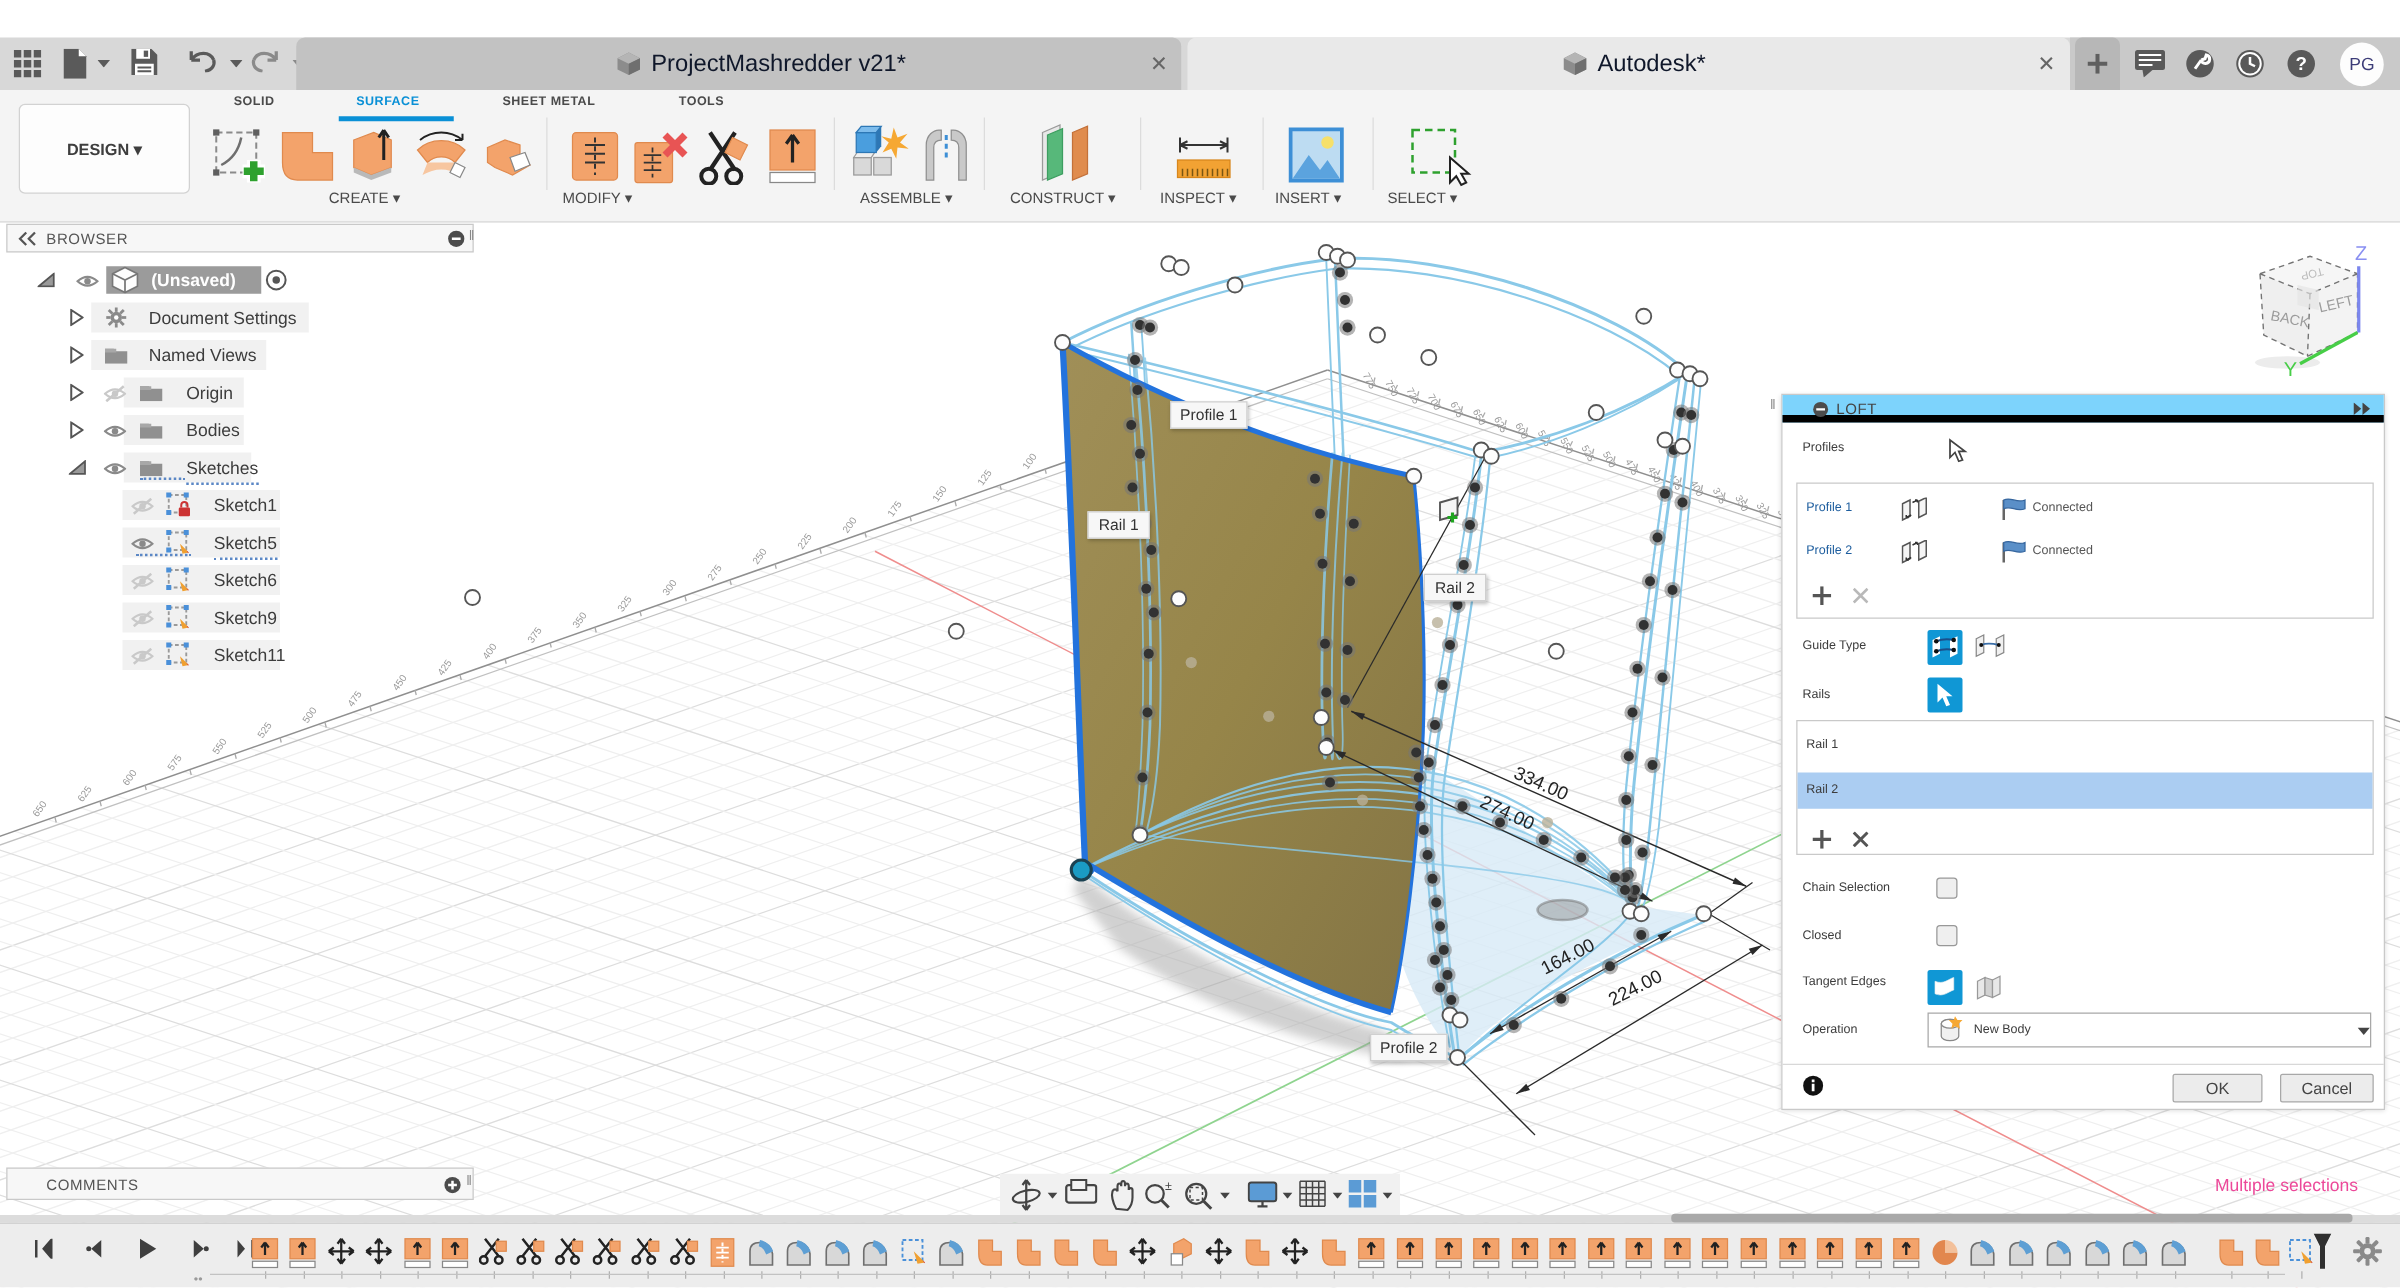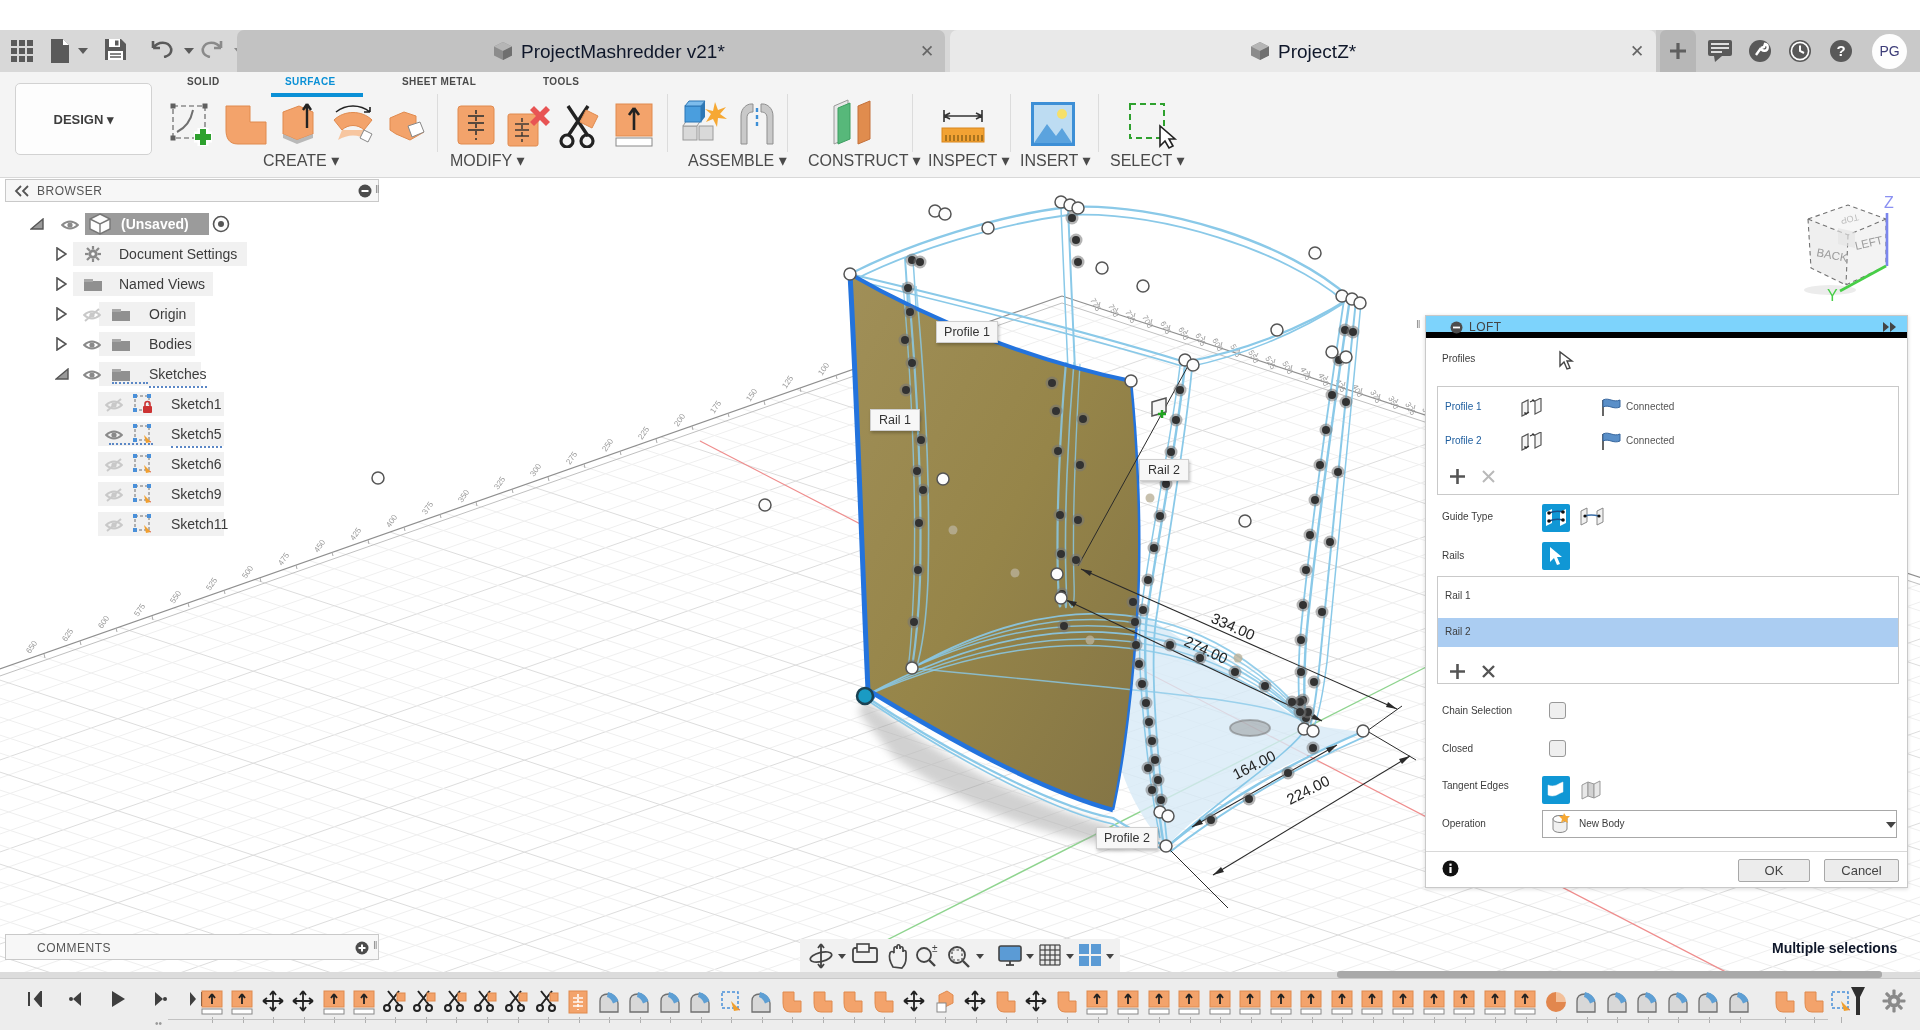--- a/index.html
+++ b/index.html
@@ -14,41 +14,41 @@
 .tab2{position:absolute;left:950px;top:0;width:706px;height:42px;background:#e9e9e9;border-radius:7px 7px 0 0}
 .tabtitle{font-size:19px;color:#0f172a;position:absolute;top:11px;white-space:nowrap}
 .tabx{position:absolute;top:11px;font-size:17px;color:#666}
 .rightzone{position:absolute;left:1656px;top:0;width:264px;height:42px;background:#c9c9c9}
 
 #ribbon{position:absolute;left:0;top:72px;width:1920px;height:106px;background:#f4f4f4;border-bottom:1px solid #d8d8d8;z-index:30}
 .rtab{position:absolute;top:4px;font-size:10px;font-weight:bold;color:#4a4a4a;letter-spacing:0.4px}
 .rtab.active{color:#0a90d6}
 .runder{position:absolute;top:21px;height:4px;background:#0a90d6}
 .designbtn{position:absolute;left:15px;top:11px;width:137px;height:72px;background:#fdfdfd;border:1px solid #d2d2d2;border-radius:5px;text-align:center;line-height:72px;font-size:13px;font-weight:bold;color:#3e3e3e}
-.glabel{position:absolute;top:79px;font-size:16px;color:#4a4a4a;text-align:center;white-space:nowrap}
+.glabel{position:absolute;top:79px;font-size:12px;color:#4a4a4a;text-align:center;white-space:nowrap}
 .gsep{position:absolute;top:22px;height:58px;width:1px;background:#dcdcdc}
 
 #browser{position:absolute;left:5px;top:179px;width:374px;z-index:20}
 .bhead{width:374px;height:23px;background:#f7f7f7;border:1px solid #c9c9c9;position:relative}
 .bhead .btitle{position:absolute;left:31px;top:4px;font-size:12px;color:#555;letter-spacing:0.5px}
 .trow{position:absolute;height:24px;font-size:14px;color:#3c3c3c;line-height:24px;white-space:nowrap}
 .rowbg{position:absolute;top:0;height:24px;background:rgba(240,240,240,0.92)}
 
 #loft{position:absolute;left:1416px;top:315px;width:492px;height:573px;z-index:25}
 #loftbox{position:absolute;left:9px;top:0;width:483px;height:573px;background:#fff;border:1px solid #c9c9c9;box-shadow:0 1px 4px rgba(0,0,0,0.15)}
 #lofthead{position:absolute;left:0;top:0;width:481px;height:22px;background:#7dd3fc;border-bottom:6px solid #000000}
 .lrow{position:absolute;font-size:10px;color:#3c3c3c}
 .lbox{position:absolute;border:1px solid #c9c9c9;background:#fff}
 .bluebtn{position:absolute;width:28px;height:28px;background:#1097d5;border-radius:2px}
 .chk{position:absolute;width:17px;height:17px;background:#efefef;border:1px solid #989898;border-radius:3px}
 .okbtn{position:absolute;height:23px;background:#ececec;border:1px solid #a8a8a8;border-radius:2px;font-size:13px;color:#444;text-align:center;line-height:21px}
 
 #comments{position:absolute;left:5px;top:934px;width:374px;height:26px;background:#f7f7f7;border:1px solid #c9c9c9;z-index:20}
 #navbar{position:absolute;left:800px;top:935px;height:30px;z-index:20}
-#msel{position:absolute;left:1772px;top:940px;font-size:14px;font-weight:bold;color:#0f172a;z-index:20}
+#msel{position:absolute;left:1772px;top:940px;font-size:14px;font-weight:normal;color:#ec4899;z-index:20}
 #timeline{position:absolute;left:0;top:978px;width:1920px;height:52px;background:#ededed;border-top:1px solid #c9c9c9;z-index:30}
 #scrolltrack{position:absolute;left:0;top:972px;width:1920px;height:6px;background:#dcdcdc;z-index:31}
 #scrollbar{position:absolute;left:1337px;top:971px;width:545px;height:7px;background:#a9a9a9;border-radius:3px;z-index:32}
 .mlabel{position:absolute;height:22px;background:#f7f7f7;border:1px solid #cfcfcf;box-shadow:1px 2px 3px rgba(0,0,0,0.25);font-size:12.5px;color:#333;text-align:center;line-height:21px;z-index:10}
 .viewcube{position:absolute;left:1800px;top:190px;width:110px;height:120px;z-index:5}
 </style></head>
 <body>
 <div id="stage">
 <svg id="vp" width="1920" height="1030" viewBox="0 0 1920 1030">
 <defs>
@@ -1448,21 +1448,21 @@
         </svg>
         <div class="tabtitle" style="left:284px">ProjectMashredder v21*</div>
         <div class="tabx" style="left:683px">✕</div>
       </div>
       <div class="tab2">
         <svg class="" style="position:absolute;left:300px;top:11px" width="20" height="20" viewBox="0 0 20 20">
           <path d="M10,1 L19,5.5 L19,14.5 L10,19 L1,14.5 L1,5.5 Z" fill="#8c8c8c"></path>
           <path d="M10,1 L19,5.5 L10,10 L1,5.5 Z" fill="#b5b5b5"></path>
           <path d="M10,10 L19,5.5 L19,14.5 L10,19 Z" fill="#6f6f6f"></path>
         </svg>
-        <div class="tabtitle" style="left:328px">ProjectZ*</div>
+        <div class="tabtitle" style="left:328px">Autodesk*</div>
         <div class="tabx" style="left:680px">✕</div>
       </div>
       <div class="rightzone"></div>
       <div style="position:absolute;left:1660px;top:0;width:36px;height:42px;background:#b7b7b7;border-radius:6px 6px 0 0">
         <svg class="" style="position:absolute;left:10px;top:13px" width="16" height="16" viewBox="0 0 16 16">
           <path d="M8,0 L8,16 M0,8 L16,8" stroke="#5f5f5f" stroke-width="3.2"></path>
         </svg>
       </div>
       <svg class="" style="position:absolute;left:1708px;top:10px" width="24" height="22" viewBox="0 0 24 22">
         <rect x="0" y="0" width="24" height="16" rx="2" fill="#595959"></rect>

